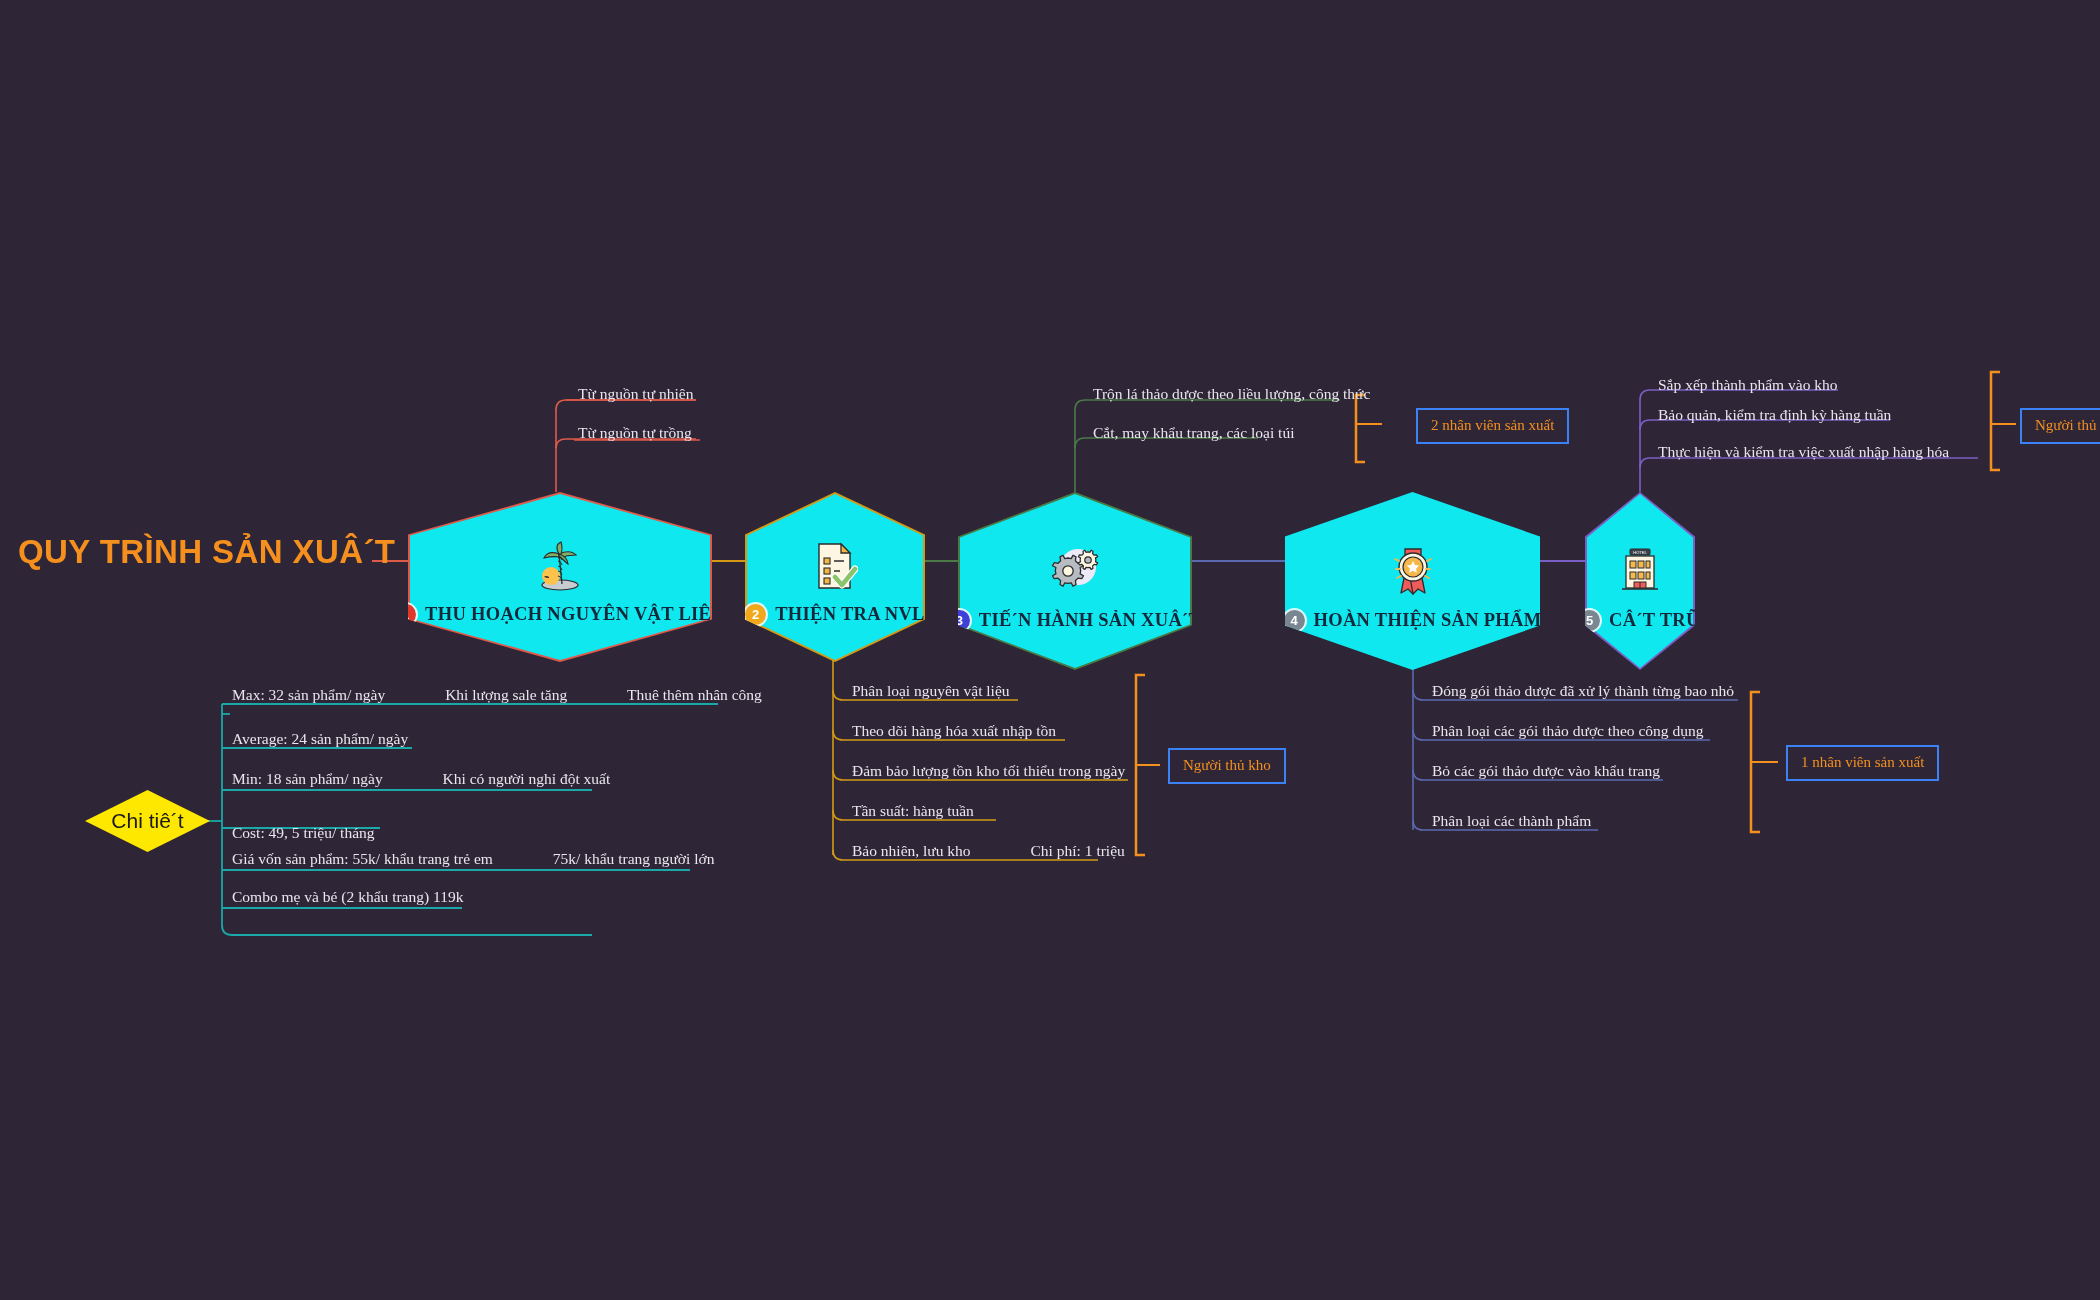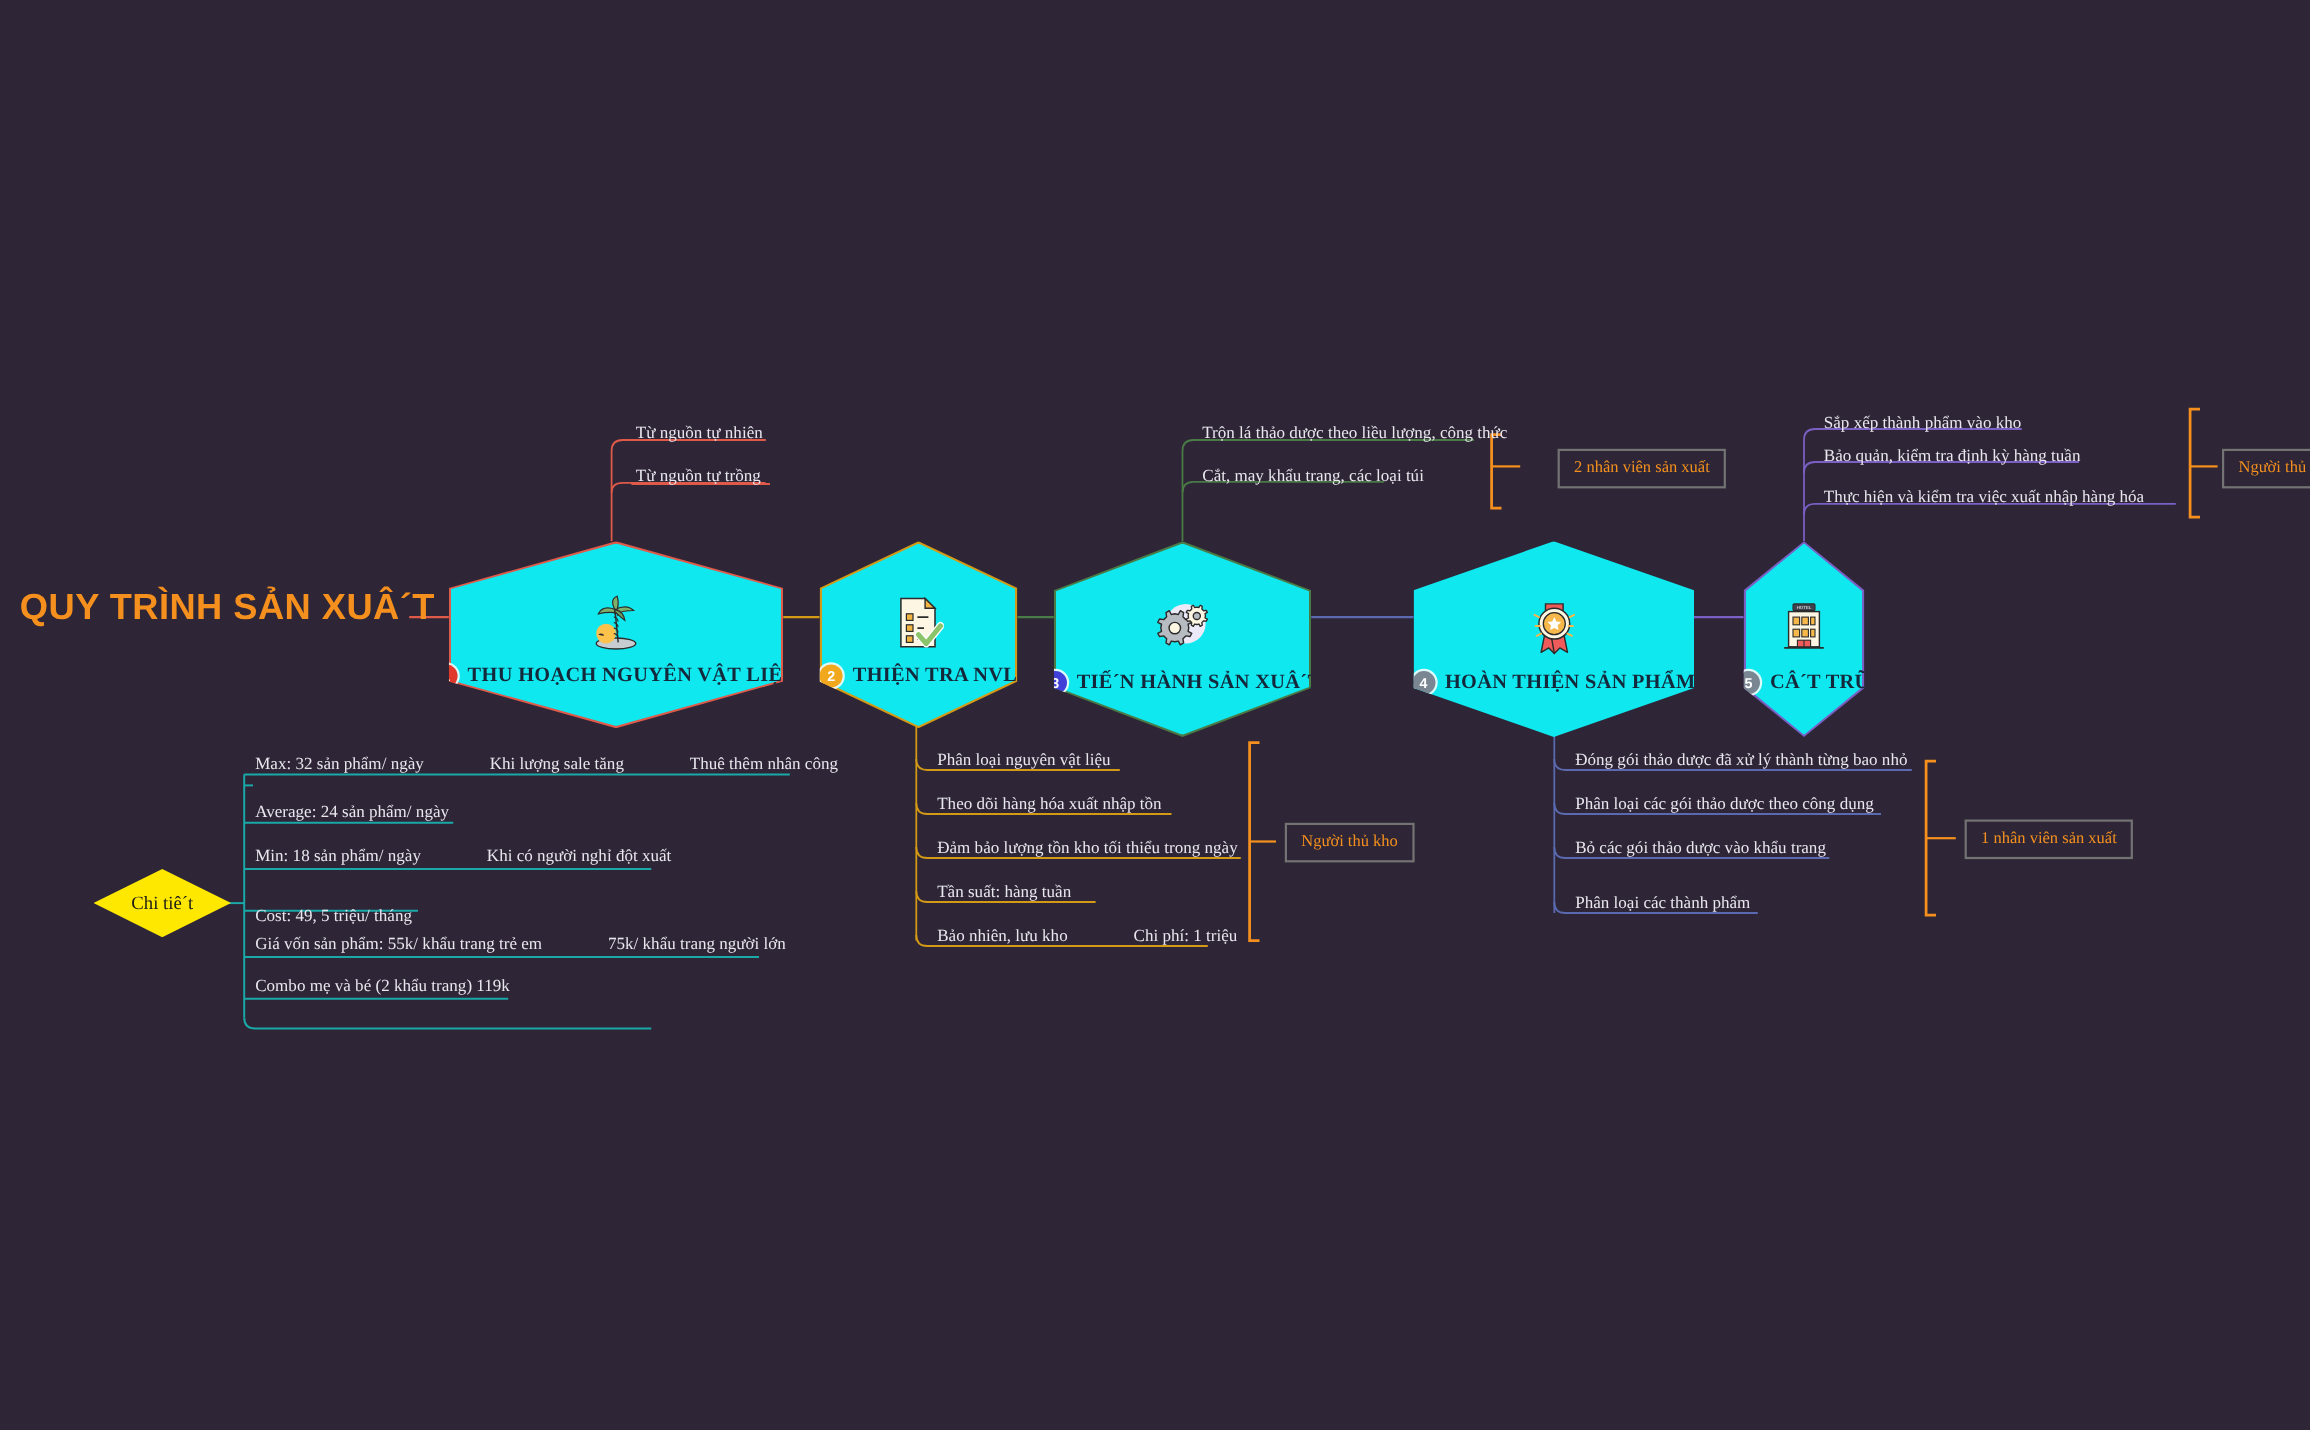--- a/index.html
+++ b/index.html
@@ -64,39 +64,39 @@
     font-size: 15.5px;
     white-space: nowrap;
     padding-bottom: 3px;
     font-family: "Liberation Serif","DejaVu Serif",serif;
   }
   .leaf .sub { margin-left: 56px; }
 
   
   .role-box {
     position: absolute;
-    border: 2px solid #737373;
+    border: 2px solid #3b82f6;
     color: #f5901e;
     font-size: 15px;
     padding: 7px 13px 8px;
     white-space: nowrap;
     background: transparent;
     font-family: "Liberation Serif","DejaVu Serif",serif;
   }
 
   
   .diamond {
     position: absolute;
     background: #ffe800;
     clip-path: polygon(50% 0%, 100% 50%, 50% 100%, 0% 50%);
     display:flex; align-items:center; justify-content:center;
   }
   .diamond span {
-    color: #1a1a1a; font-size: 17px;
-    font-family: Liberation Serif, serif;
+    color: #1a1a1a; font-size: 21px;
+    font-family: Liberation Sans, sans-serif;
     white-space: nowrap;
   }
 </style>
 </head>
 <body>
 
 <div id="canvas">
 
   <svg class="wires" viewBox="0 0 2100 1300">
 

